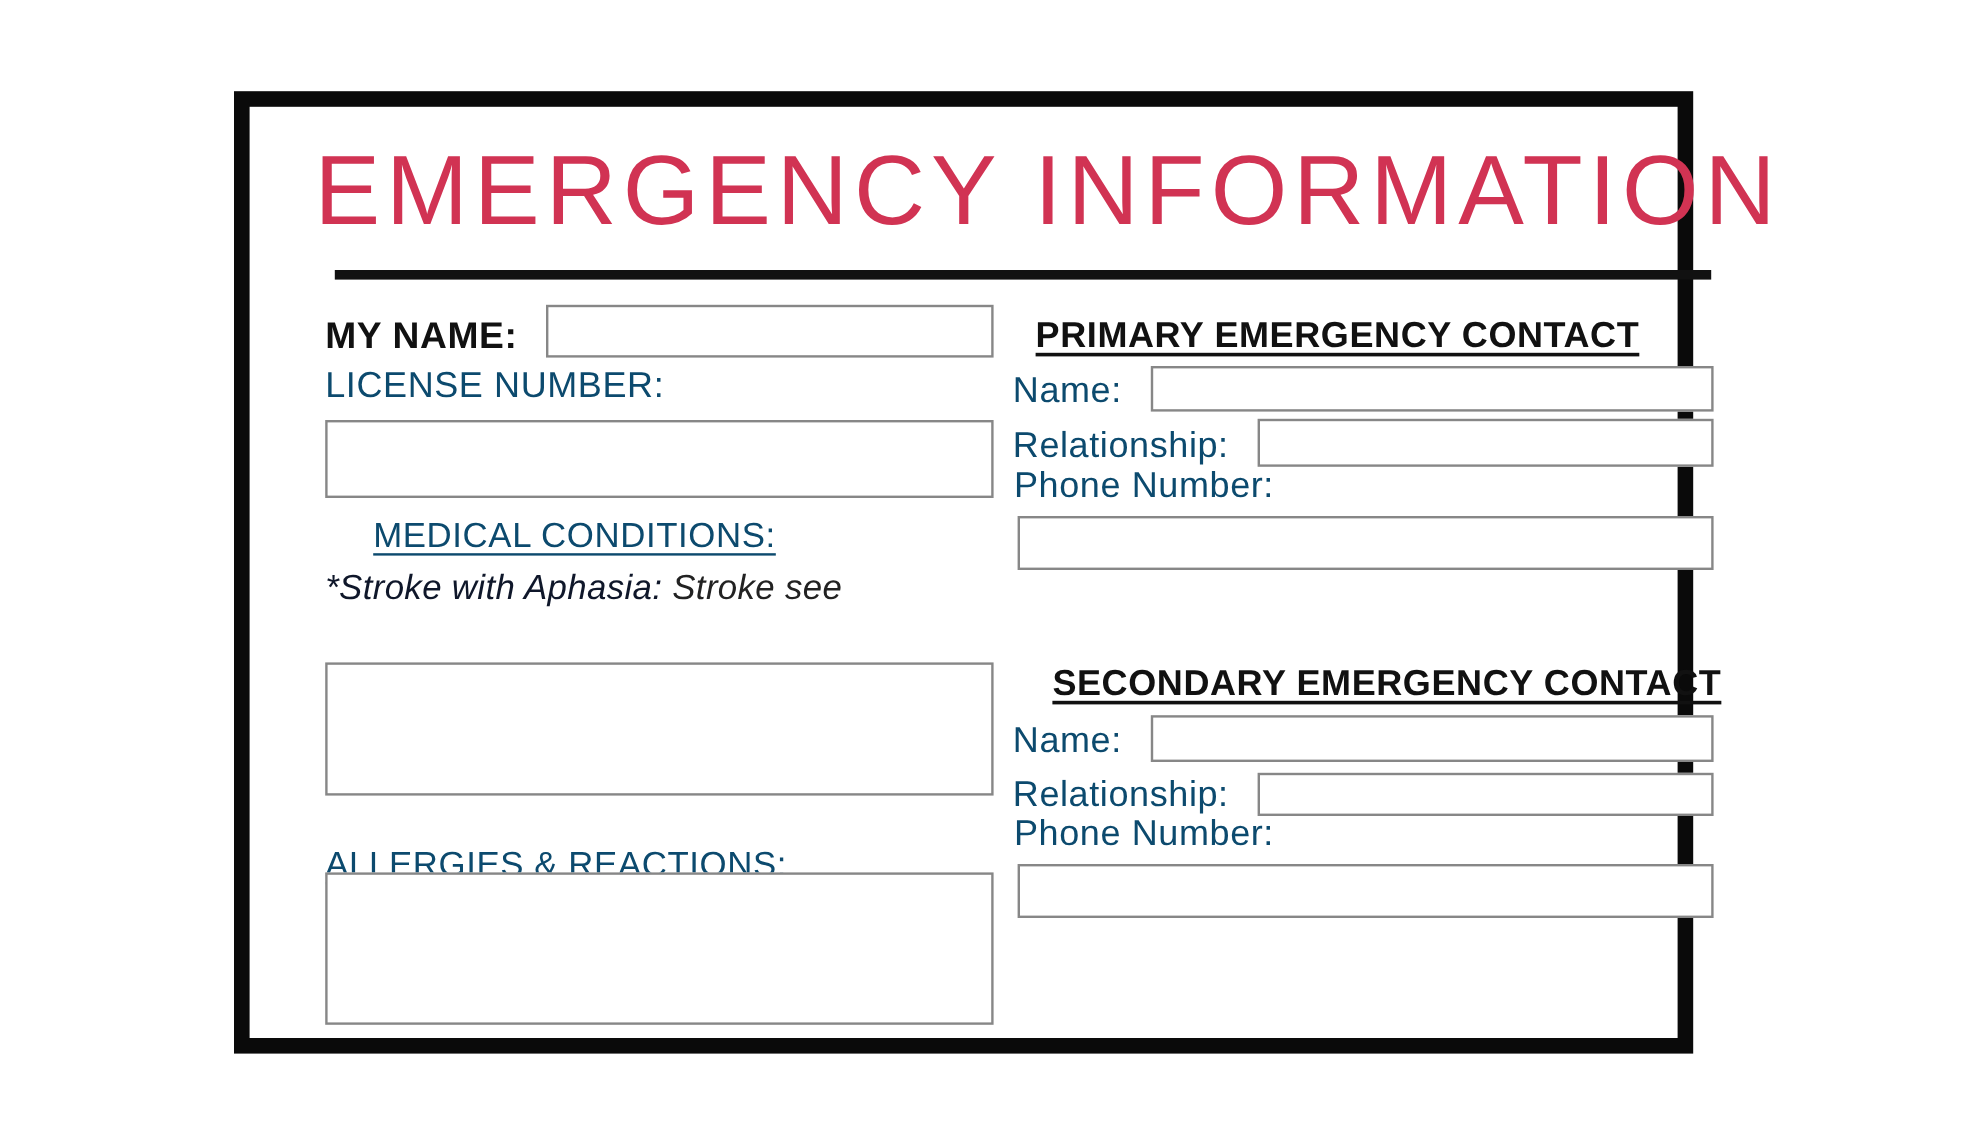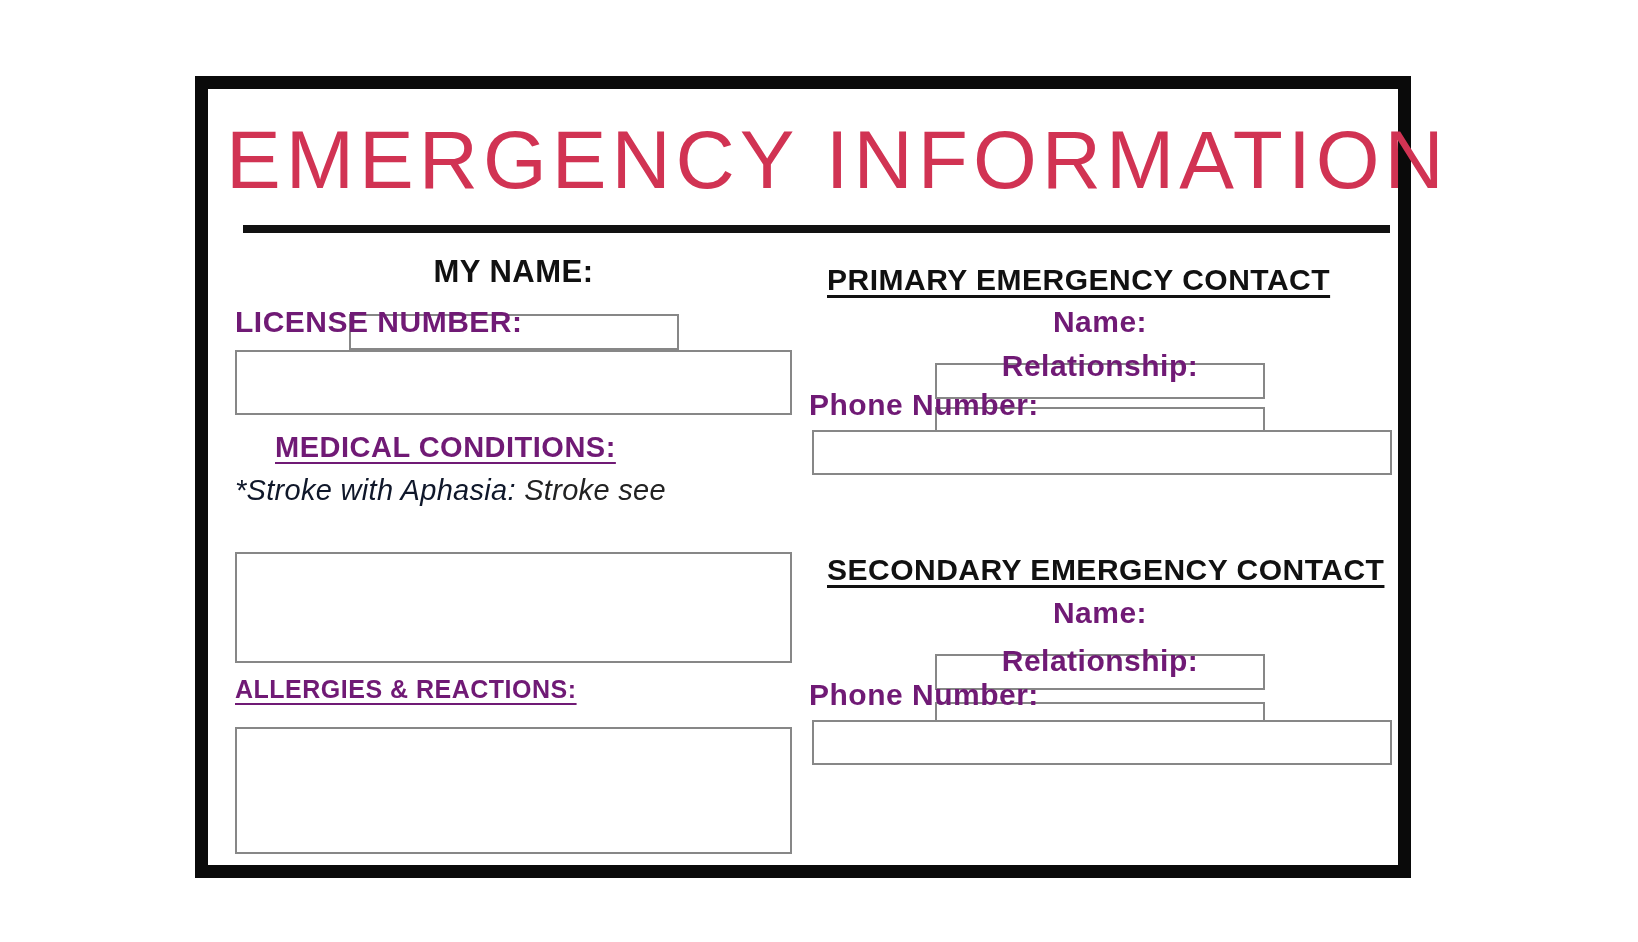--- a/index.html
+++ b/index.html
@@ -8,55 +8,56 @@
     background: #ffffff;
     font-family: "Liberation Sans", sans-serif;
     overflow: hidden;
   }
   .card {
     position: absolute;
     left: 195px; top: 76px;
     width: 1216px; height: 802px;
     border: 13px solid #0a0a0a;
     background: #ffffff;
+    padding-left: 36px;
   }
   .card-inner { position: relative; width: 100%; height: 100%; }
 
   .title {
     position: absolute; left: 18px; top: 26px;
     font-size: 82px; line-height: 1.1;
     letter-spacing: 5px;
     color: #d13353;
     white-space: nowrap;
   }
   .divider {
     position: absolute; left: 35px; top: 136px;
     width: 1147px; height: 8px;
     background: #111111;
   }
 
-  .lbl   { font-size: 30px; color: #701a75; letter-spacing: 0.5px; white-space: nowrap; font-weight: bold; }
+  .lbl   { font-size: 30px; color: #0c4a6e; letter-spacing: 0.5px; white-space: nowrap; }
   .bold  { font-weight: bold; color: #111111; }
   .undl  { text-decoration: underline; text-decoration-thickness: 2px; text-underline-offset: 5px; }
   .undlb { text-decoration: underline; text-decoration-thickness: 3px; text-underline-offset: 5px; margin-left: 20px; }
 
   .field, textarea.field {
     border: 2px solid #878787;
     background: #ffffff;
     font-family: "Liberation Sans", sans-serif;
     font-size: 24px; color: #222;
     padding: 2px 8px;
     resize: none;
     outline: none;
     display: block;
   }
 
   .row {
     position: absolute;
-    display: flex; align-items: center; gap: 24px; flex-direction: column;
+    display: flex; align-items: flex-end; gap: 24px;
   }
   .row .field { flex: 1; }
 
   .abs { position: absolute; }
 
   .note {
     position: absolute; left: 27px; top: 384px;
     font-size: 29px; line-height: 35px;
     font-style: italic; color: #222222;
     letter-spacing: 0.3px;
@@ -82,39 +83,39 @@
     <textarea class="field abs" style="left: 27px; top: 261px; width: 557px; height: 65px;" value=""></textarea>
 
     <div class="lbl undl abs" style="left:27px; top:342px; font-size:29px;margin-left:40px;">MEDICAL CONDITIONS:</div>
 
     <div class="note">
       <span class="red">*Stroke with Aphasia:</span><span> Stroke see</span><br>
     </div>
 
     <textarea class="field abs" style="left: 27px; top: 463px; width: 557px; height: 111px;" value=""></textarea>
 
-    <div class="lbl undl abs" style="left:27px; top:586px; font-size:25px;">ALLERGIES &amp; REACTIONS:</div>
+    <div class="lbl undl abs" style="left:27px; top:616px; font-size:29px;">ALLERGIES &amp; REACTIONS:</div>
     <textarea class="field abs" style="left: 27px; top: 638px; width: 557px; height: 127px;" value=""></textarea>
 
     <div class="lbl bold undlb abs" style="left:599px; top:174px;">PRIMARY EMERGENCY CONTACT</div>
 
     <div class="row" style="left:600px; top:216px; width:584px; height:38px;">
       <span class="lbl">Name:</span>
       <input type="text" class="field" style="height: 38px;" value="">
     </div>
 
     <div class="row" style="left:600px; top:260px; width:584px; height:40px;">
       <span class="lbl">Relationship:</span>
       <input type="text" class="field" style="height: 40px;" value="">
     </div>
 
     <div class="lbl abs" style="left:601px; top:299px;">Phone Number:</div>
     <input type="text" class="field abs" style="left: 604px; top: 341px; width: 580px; height: 45px;" value="">
 
-    <div class="lbl bold undlb abs" style="left:599px; top:464px;text-align:center;">SECONDARY EMERGENCY CONTACT</div>
+    <div class="lbl bold undlb abs" style="left:613px; top:464px;text-align:center;">SECONDARY EMERGENCY CONTACT</div>
 
     <div class="row" style="left:600px; top:507px; width:584px; height:39px;">
       <span class="lbl">Name:</span>
       <input type="text" class="field" style="height: 39px;" value="">
     </div>
 
     <div class="row" style="left:600px; top:555px; width:584px; height:36px;">
       <span class="lbl">Relationship:</span>
       <input type="text" class="field" style="height: 36px;" value="">
     </div>

